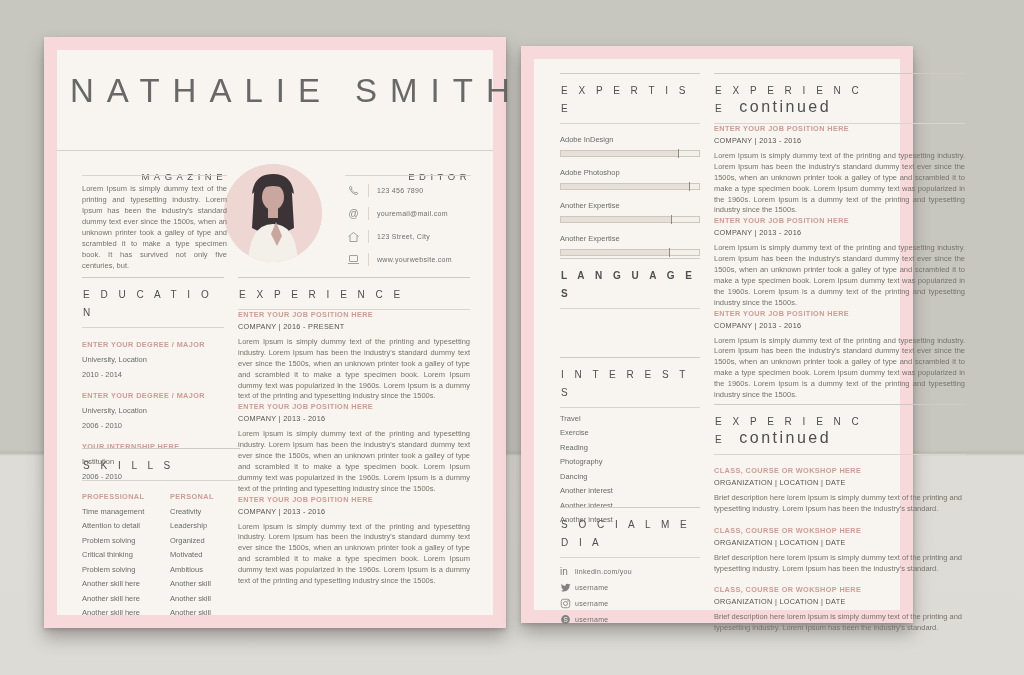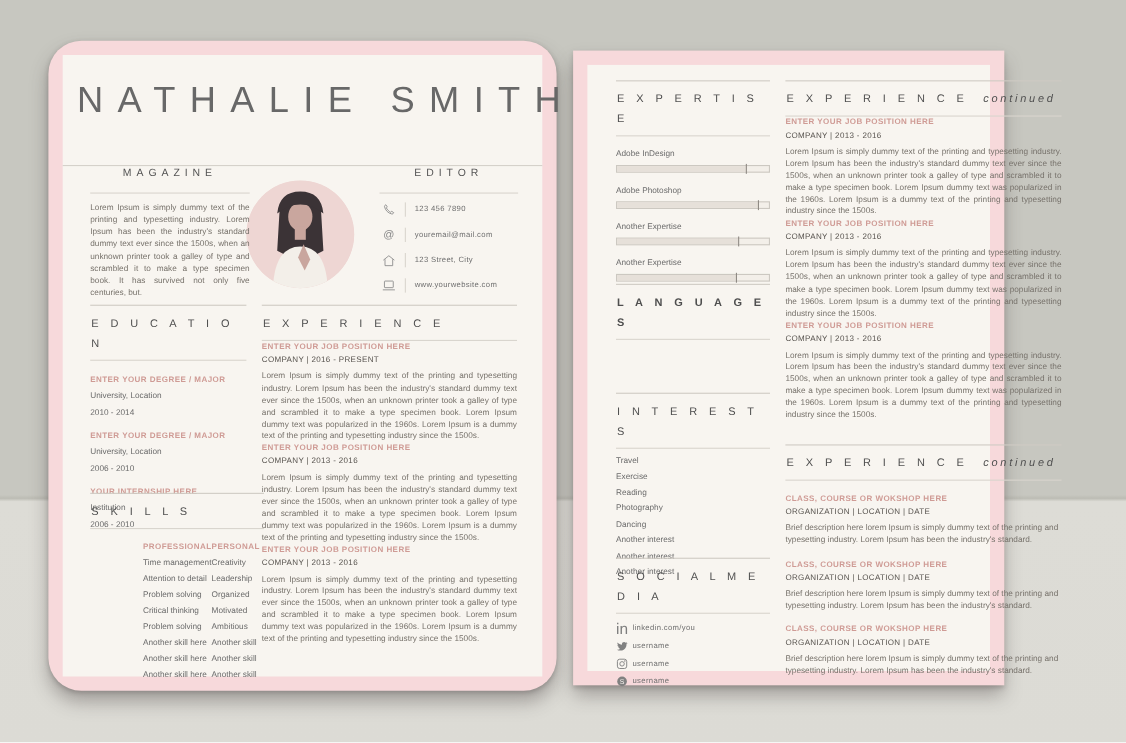--- a/index.html
+++ b/index.html
@@ -1,51 +1,51 @@
 <!DOCTYPE html>
 <html><head>
 <meta charset="utf-8">
 <style>
   html,body{margin:0;padding:0;}
   body{width:1024px;height:675px;overflow:hidden;font-family:"Liberation Sans",sans-serif;}
   .scene{position:relative;width:1024px;height:675px;
     background:linear-gradient(180deg,#c7c7c0 0px,#c7c7c0 450px,#bcbcb4 453px,#dddcd6 456px,#dcdbd5 675px);}
   .sheet{position:absolute;background:#f7d9db;box-sizing:border-box;padding:13px;
     box-shadow:0 10px 16px rgba(70,62,62,.38), 0 2px 4px rgba(70,62,62,.25);}
-  .sheet-left{left:44px;top:37px;width:462px;height:591px;border-radius:30px;}
+  .sheet-left{left:44px;top:37px;width:462px;height:591px;}
   .sheet-right{left:521px;top:46px;width:392px;height:577px;}
   .inner{position:relative;width:100%;height:100%;background:#f8f5f0;}
   
   .name{position:absolute;top:22px;left:0;right:0;text-align:center;font-size:33px;font-weight:300;
     letter-spacing:13px;text-indent:13px;color:#686868;white-space:nowrap;}
   .rule-full{position:absolute;left:0;right:0;top:100px;border-top:1px solid #d5d1ca;}
-  .colhead{position:absolute;top:102px;font-size:9.5px;letter-spacing:4.5px;color:#545454;text-align:center;}
+  .colhead{position:absolute;top:121px;font-size:9.5px;letter-spacing:4.5px;color:#545454;text-align:right;}
   .colhead-mag{left:25px;width:145px;}
   .colhead-ed{left:288px;width:126px;}
   .colhead-line{position:absolute;top:125px;border-top:1px solid #d9d5ce;}
   .line-mag{left:25px;width:145px;}
   .line-ed{left:288px;width:126px;}
   .photo{position:absolute;left:167px;top:114px;width:98px;height:98px;border-radius:50%;overflow:hidden;background:#eed6d3;}
   .profile-text{position:absolute;left:25px;top:133px;width:145px;font-size:7.5px;line-height:1.47;
     color:#77726b;text-align:justify;}
   .contact{position:absolute;left:288px;top:129px;width:128px;}
   .contact-row{display:flex;align-items:center;height:23px;}
   .contact-icon{width:17px;display:flex;justify-content:center;align-items:center;color:#8b8b8b;}
   .contact-div{width:1px;height:13px;background:#d9d5ce;margin:0 8px 0 6px;}
   .contact-text{font-size:7px;color:#6e6e6e;letter-spacing:.3px;}
   .at-glyph{font-size:10px;color:#8b8b8b;}
   .sechead{border-top:1px solid #cfcbc4;border-bottom:1px solid #d9d5ce;padding:6px 1px 7px 1px;}
   .sec-title{font-size:10px;letter-spacing:4px;color:#4f4f4f;}
-  .sec-title .cont{font-style:italic;text-transform:lowercase;letter-spacing:2.5px;font-size:10px;color:#4f4f4f;}
+  .sec-title .cont{text-transform:lowercase;letter-spacing:2.5px;font-size:16px;color:#4f4f4f;}
   .edu-block{position:absolute;left:25px;top:227px;width:142px;}
   .edu-item{margin-top:12px;}
   .pink-head{font-size:7.3px;font-weight:bold;color:#cf9b95;letter-spacing:.4px;}
   .plain-line{font-size:7.5px;color:#6b6b6b;margin-top:6px;}
   .skills-block{position:absolute;left:25px;top:398px;width:158px;}
-  .skill-cols{display:flex;margin-top:11px;margin-left:48px;}
+  .skill-cols{display:flex;margin-top:11px;}
   .skill-col1{width:88px;}
   .skill-col2{width:70px;}
   .skill-item{font-size:7.5px;color:#6b6b6b;margin-top:5.5px;}
   .exp-block{position:absolute;left:181px;top:227px;width:232px;}
   .job{}
   .job-co{font-size:7.3px;color:#57534e;letter-spacing:.3px;margin-top:3px;}
   .job-desc{font-size:7.5px;color:#77726b;line-height:1.45;text-align:justify;margin-top:6px;}
   
   .xp-block{position:absolute;left:26px;top:14px;width:140px;}
   .xp-item{margin-top:11px;}
@@ -55,21 +55,21 @@
   .bar-marker{position:absolute;top:-2px;width:1px;height:9px;background:#8f8a84;}
   .lang-block{position:absolute;left:26px;top:199px;width:140px;font-weight:bold;}
   .list-item{font-size:7.5px;color:#6b6b6b;margin-top:6px;}
   .int-block{position:absolute;left:26px;top:298px;width:140px;}
   .int-block .list-item{margin-top:5.5px;}
   .soc-block{position:absolute;left:26px;top:448px;width:140px;}
   .soc-rows{margin-top:5px;}
   .soc-row{display:flex;align-items:center;height:16px;}
   .soc-icon{width:15px;display:flex;align-items:center;color:#7d7d7d;}
   .soc-text{font-size:7px;color:#6e6e6e;letter-spacing:.3px;}
-  .in-glyph{font-weight:normal;font-size:14px;color:#7d7d7d;letter-spacing:0;}
+  .in-glyph{font-weight:normal;font-size:10px;color:#7d7d7d;letter-spacing:0;}
   .cont1-block{position:absolute;left:180px;top:14px;width:251px;}
   .cont2-block{position:absolute;left:180px;top:345px;width:251px;}
   .ws{margin-top:11px;}
   .ws-desc{font-size:7.5px;color:#77726b;line-height:1.5;margin-top:5px;}
   svg{display:block;}
 </style>
 </head>
 <body>
 
 <div class="scene">

